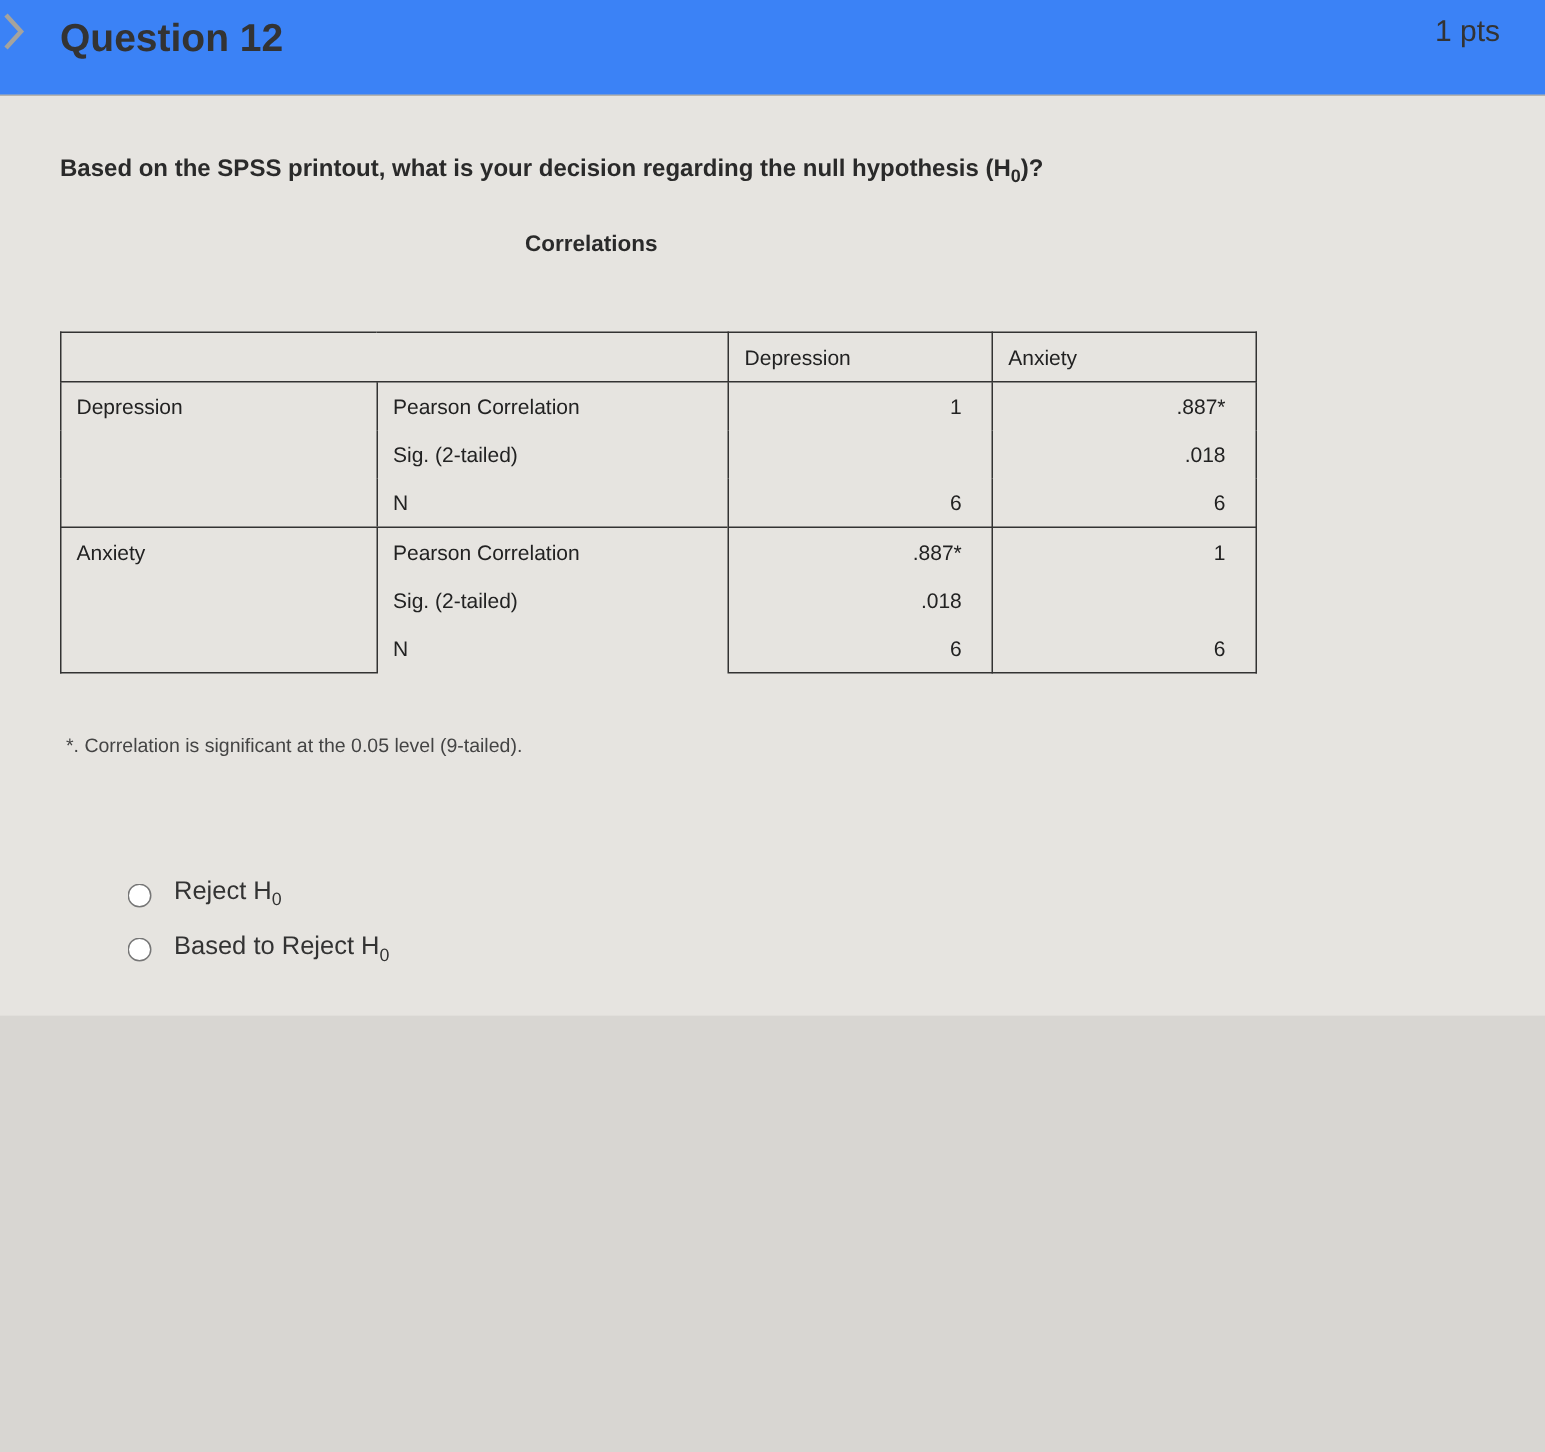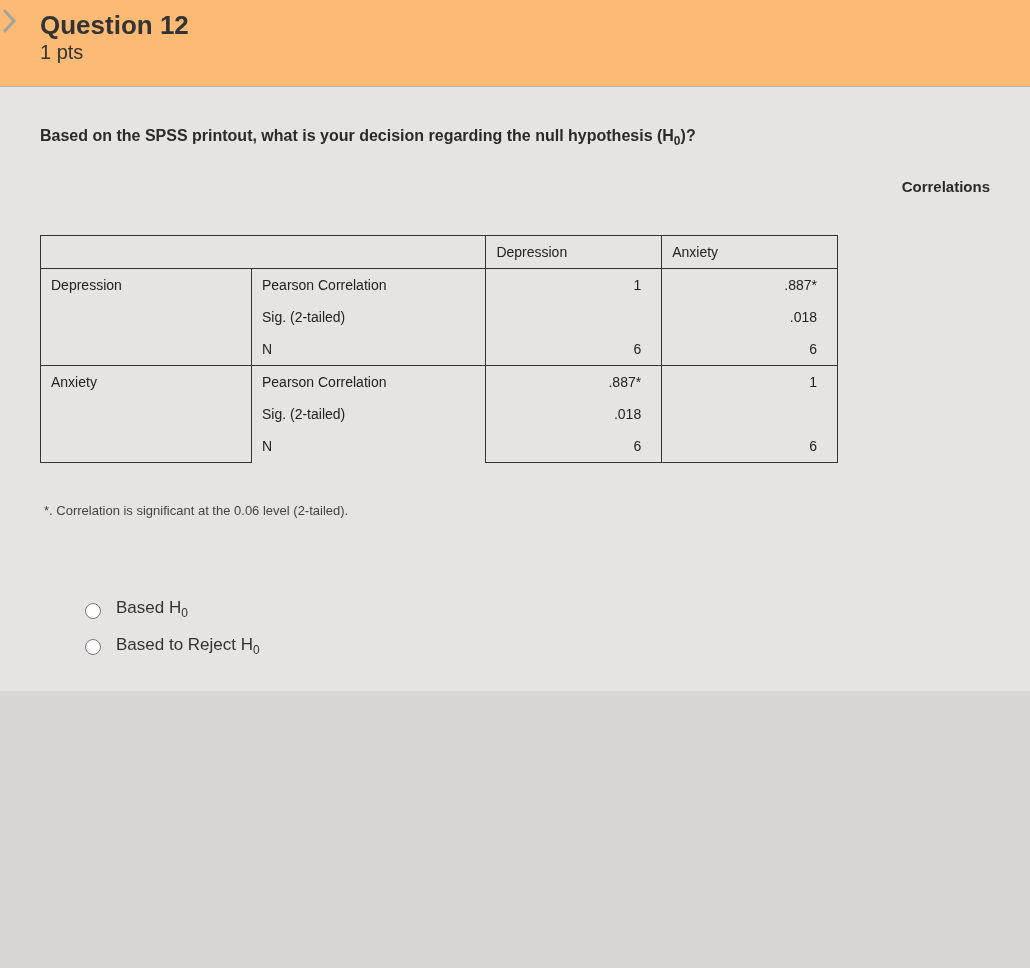--- a/index.html
+++ b/index.html
@@ -17,22 +17,21 @@
     width: 100%;
     height: 100%;
     padding: 0;
   }
   .question-header {
     display: flex;
     justify-content: space-between;
     align-items: flex-start;
     border-bottom: 1px solid #b5b3ae;
     padding: 10px 30px 22px 40px;
-    background: #fdba74;
-    flex-direction: column;
+    background: #3b82f6;
   }
   .qnum {
     font-size: 26px;
     font-weight: 700;
     color: #333;
   }
   .pts {
     font-size: 20px;
     font-weight: 400;
     color: #333;
@@ -44,23 +43,23 @@
   .prompt {
     font-size: 16px;
     font-weight: 600;
     color: #2a2a2a;
     margin-bottom: 30px;
   }
   .prompt sub { font-size: 0.75em; }
   .corr-title {
     font-size: 15px;
     font-weight: 700;
-    text-align: right;
+    text-align: left;
     margin-left: 310px;
-    margin-bottom: 40px;
+    margin-bottom: 50px;
   }
   table.spss {
     border-collapse: collapse;
     width: 798px;
     margin-bottom: 40px;
   }
   table.spss th, table.spss td {
     border: 1px solid #333;
     font-size: 14px;
     padding: 8px 10px;
@@ -166,27 +165,27 @@
           <td class="val"></td>
         </tr>
         <tr class="no-top">
           <td class="statname">N</td>
           <td class="val">6</td>
           <td class="val">6</td>
         </tr>
       </tbody>
         </table>
 
-      <div class="footnote">*. Correlation is significant at the 0.06 level (2-tailed).</div>
+      <div class="footnote">*. Correlation is significant at the 0.05 level (9-tailed).</div>
 
       <div class="options">
         <label class="option">
           <input type="radio" name="ans" style="">
           <span>
-            <span>Based H</span><sub>0</sub>
+            <span>Reject H</span><sub>0</sub>
           </span>
         </label>
         <label class="option">
           <input type="radio" name="ans" style="">
           <span>
             <span>Based to Reject H</span><sub>0</sub>
           </span>
         </label>
       </div>
 

